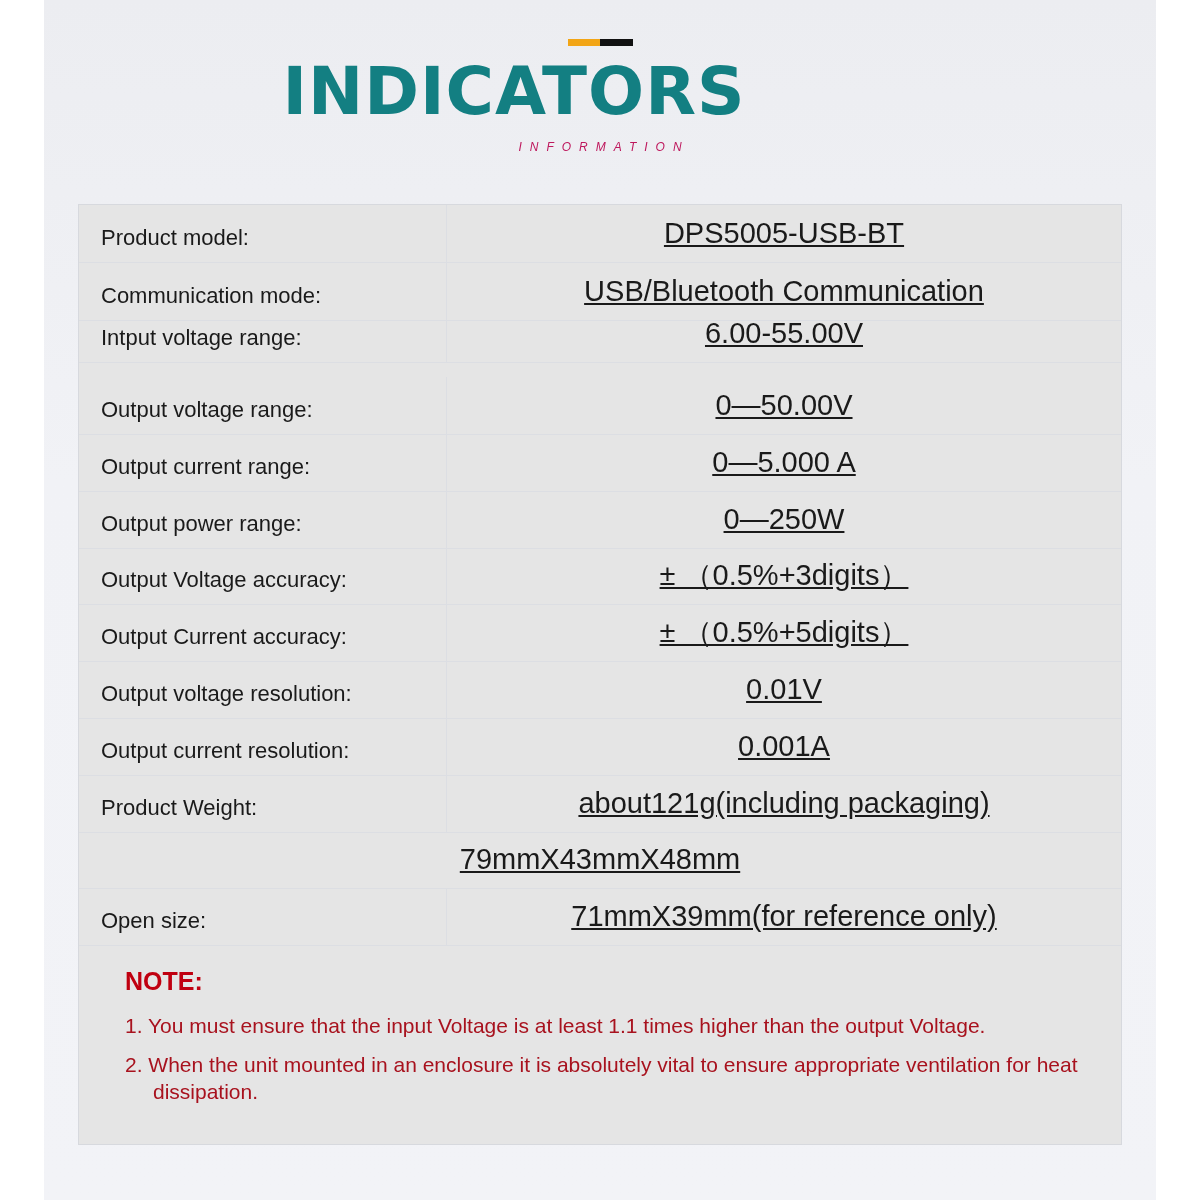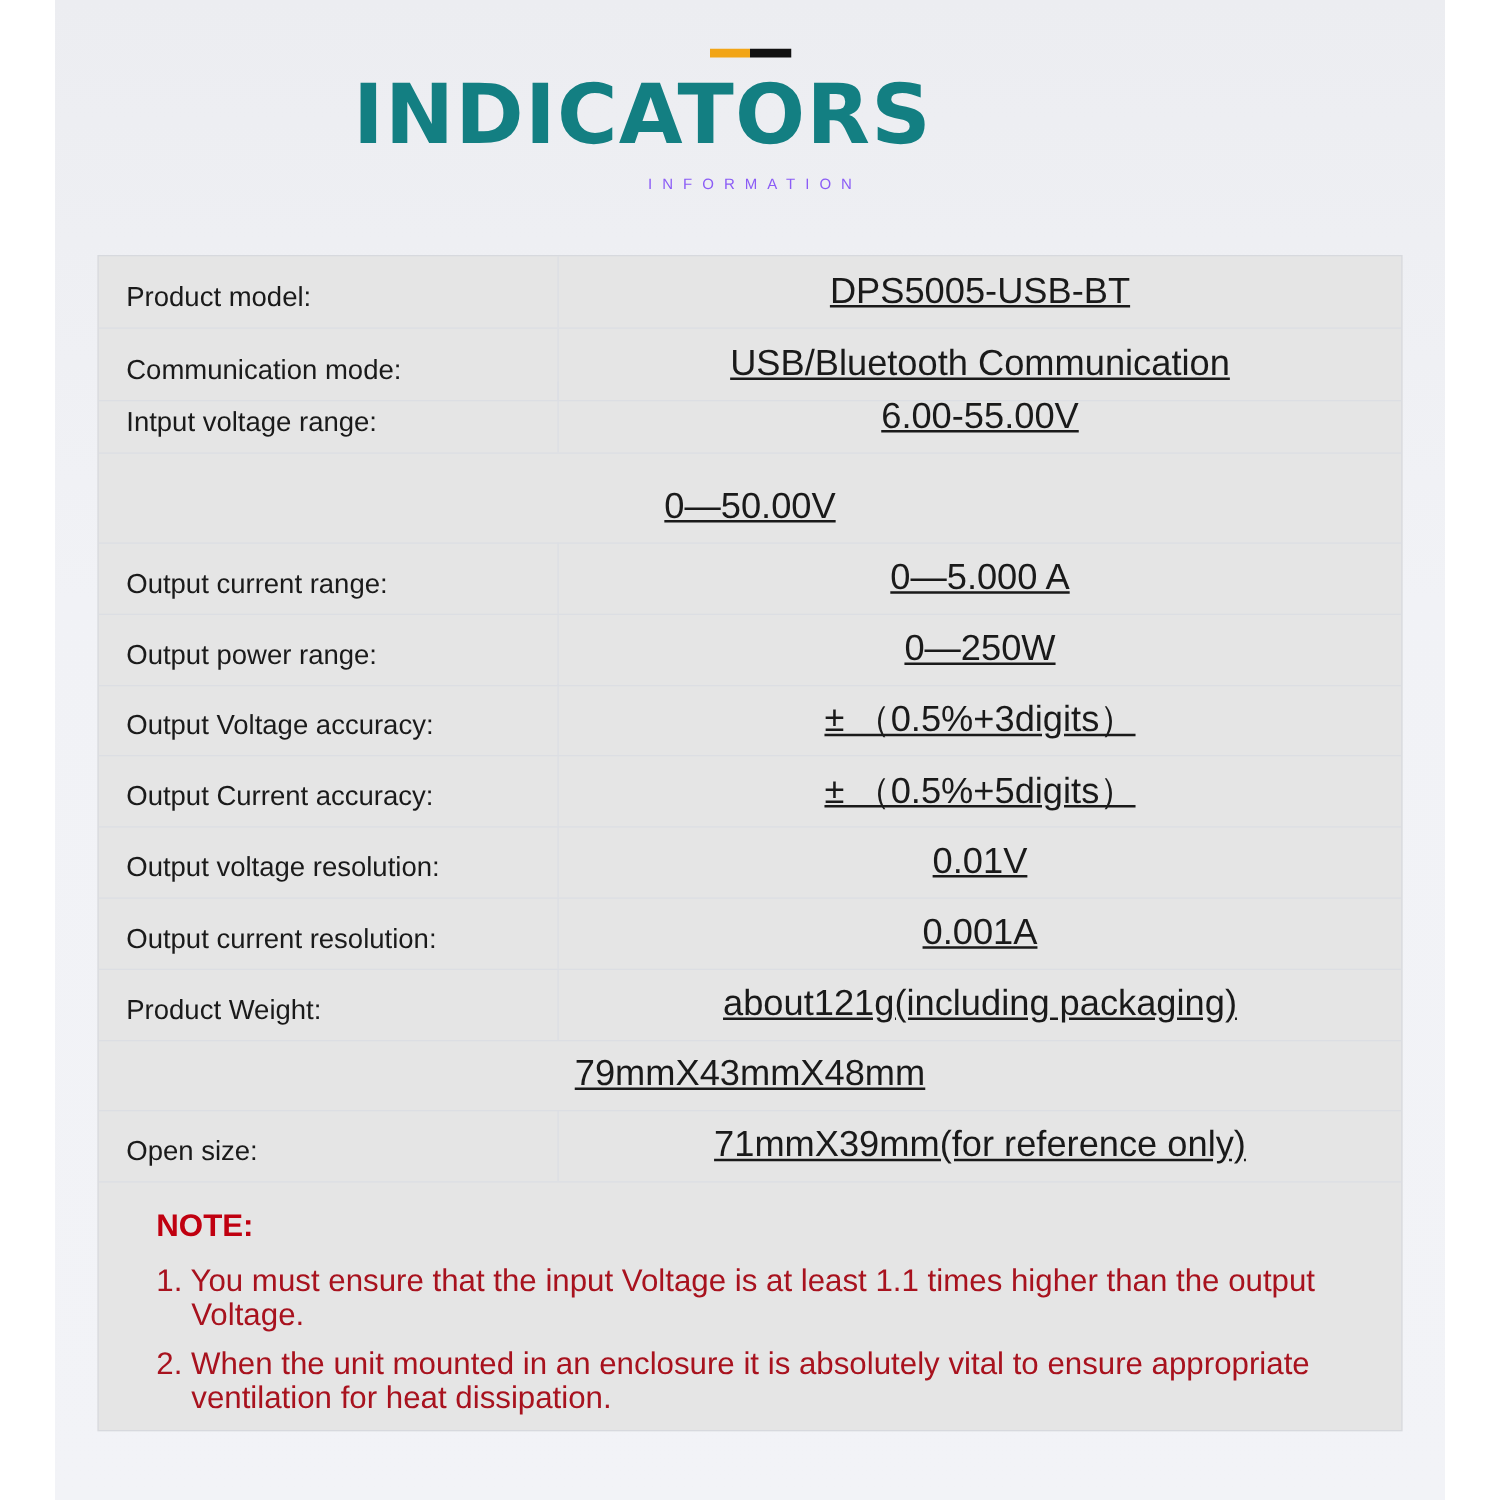--- a/index.html
+++ b/index.html
@@ -2,28 +2,28 @@
 <html><head>
 <meta charset="utf-8">
 <style>
   html, body { margin:0; padding:0; }
   body { width:1200px; height:1200px; background:#ffffff; position:relative; overflow:hidden; font-family:"Liberation Sans", sans-serif; }
   .panel { position:absolute; left:44px; top:0; width:1112px; height:1200px; background:linear-gradient(#ecedf1, #f1f2f6 40%, #f2f3f7); }
   .accent { position:absolute; top:39px; left:568px; height:7px; width:65px; display:flex; }
   .accent .a1 { width:32px; background:#f2a516; }
   .accent .a2 { width:33px; background:#111111; }
   .title { position:absolute; top:52px; left:0; width:1028px; text-align:center; font-family:"DejaVu Sans", sans-serif; font-weight:bold; font-size:66px; color:#137f82; letter-spacing:1px; line-height:80px; }
-  .subtitle { position:absolute; top:140px; left:0; width:1200px; text-align:center; font-size:12px; color:#8b5cf6; letter-spacing:8px; padding-left:8px; box-sizing:border-box; }
+  .subtitle { position:absolute; top:140px; left:0; width:1200px; text-align:center; font-size:12px; color:#be185d; letter-spacing:8px; padding-left:8px; box-sizing:border-box;font-style:italic; }
   .card { position:absolute; left:78px; top:204px; width:1044px; height:941px; border:1px solid #d7d9de; box-sizing:border-box; background:#e5e5e5; }
   .row { position:absolute; left:0; width:1042px; height:57px; border-bottom:1px solid #dcdee3; display:flex; }
   .row .k { width:368px; border-right:1px solid #dcdee3; box-sizing:border-box; padding-left:22px; font-size:22px; color:#1a1a1a; display:flex; align-items:center; padding-top:8px; }
   .row .v { flex:1; text-align:center; font-size:29px; color:#1a1a1a; display:flex; align-items:center; justify-content:center;text-decoration:underline; }
   .note { position:absolute; left:46px; top:762px; width:980px; color:#a8121e; }
   .note-title { font-size:25px; font-weight:bold; color:#c00010; margin-bottom:16px; }
-  .note-item { font-size:25px; line-height:27px; margin-bottom:12px; padding-left:28px; text-indent:-28px; }
+  .note-item { font-size:21px; line-height:27px; margin-bottom:12px; padding-left:28px; text-indent:-28px; }
 </style>
 </head>
 <body>
 
 <div class="panel"></div>
 
 <div class="accent">
   <div class="a1"></div>
   <div class="a2"></div>
 </div>
@@ -37,20 +37,21 @@
     </div>
   <div class="row" style="top:58px">
       <div class="k">Communication mode:</div>
       <div class="v">USB/Bluetooth Communication</div>
     </div>
   <div class="row" style="top:100px">
       <div class="k">Intput voltage range:</div>
       <div class="v">6.00-55.00V</div>
     </div>
   <div class="row" style="top:172px">
+      <div class="k">Output voltage range:</div>
       <div class="v">0—50.00V</div>
     </div>
   <div class="row" style="top:229px">
       <div class="k">Output current range:</div>
       <div class="v">0—5.000 A</div>
     </div>
   <div class="row" style="top:286px">
       <div class="k">Output power range:</div>
       <div class="v">0—250W</div>
     </div>

